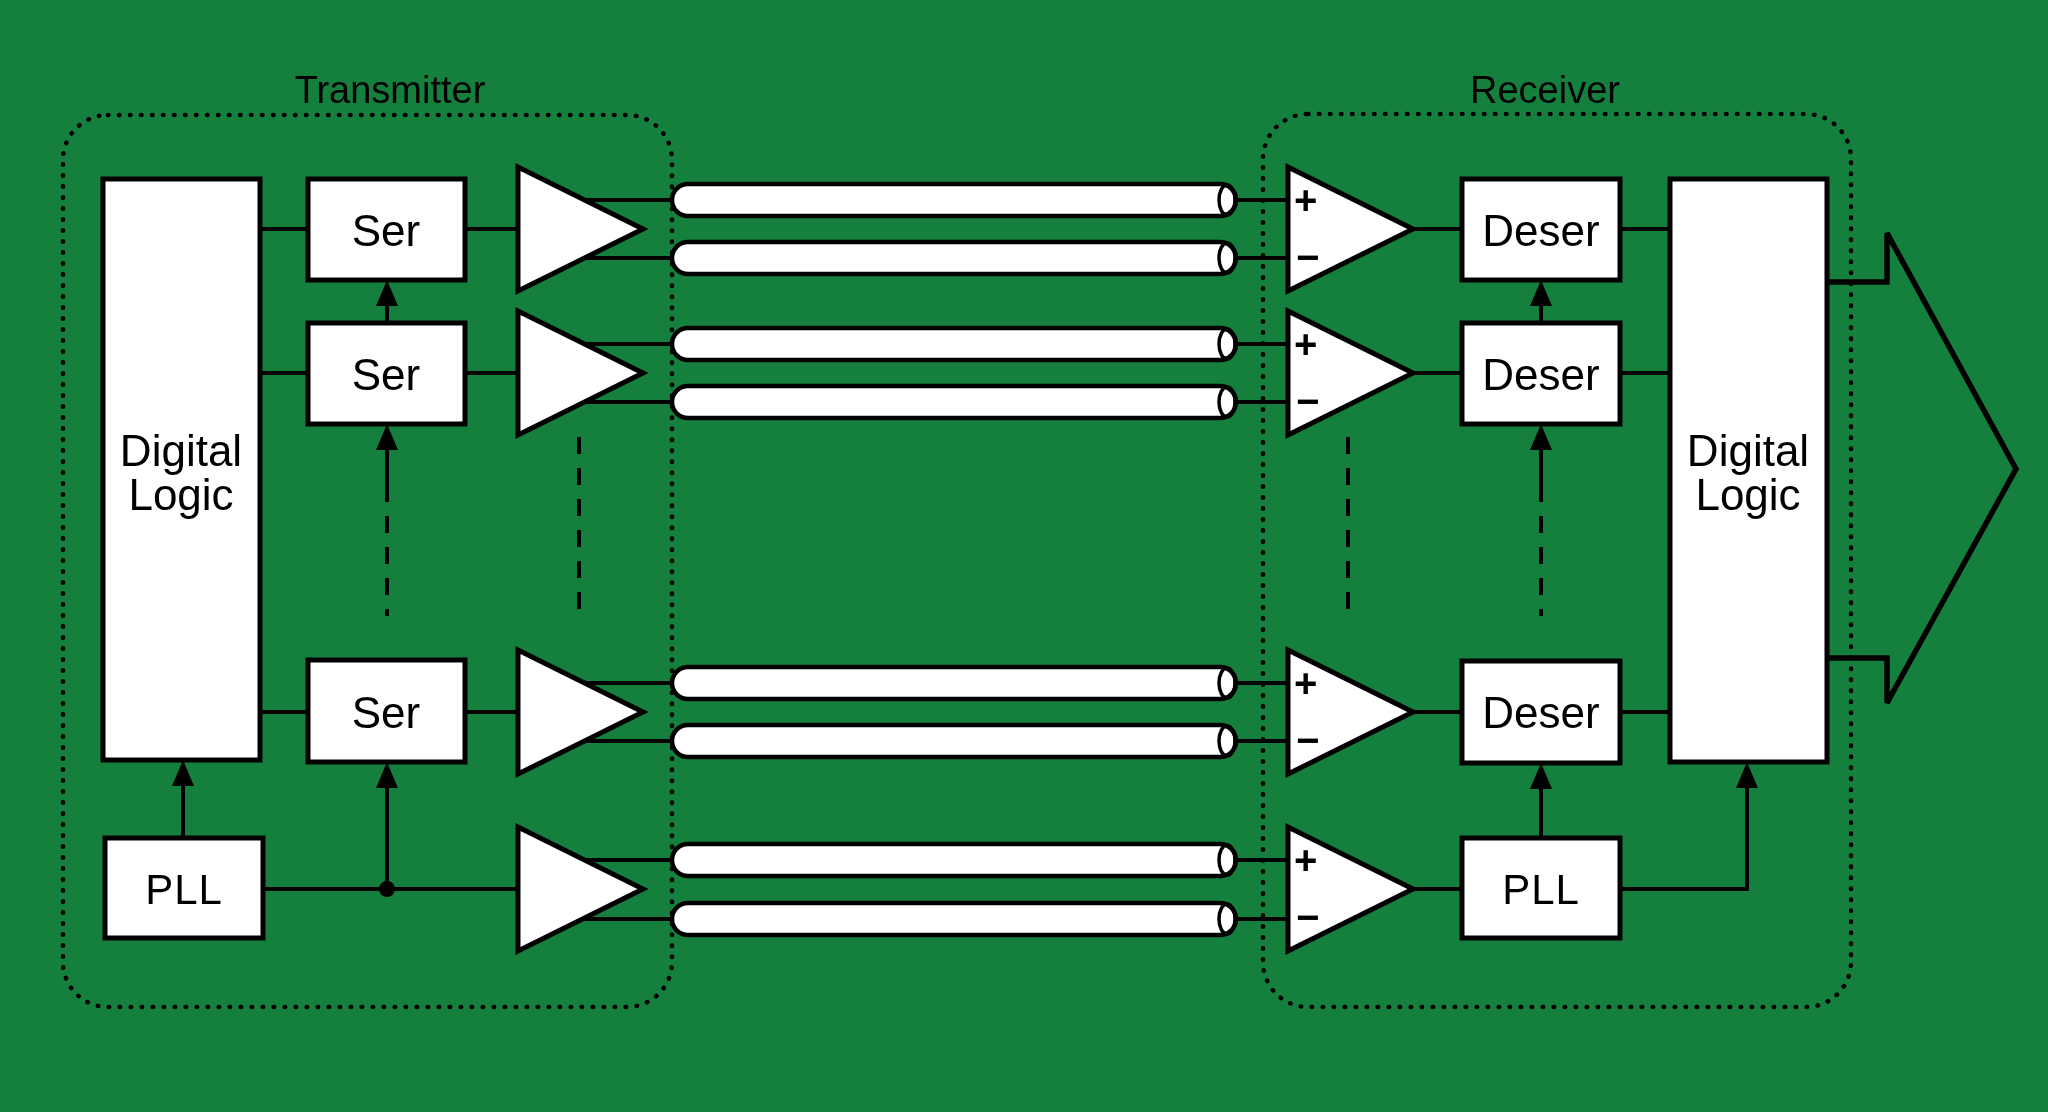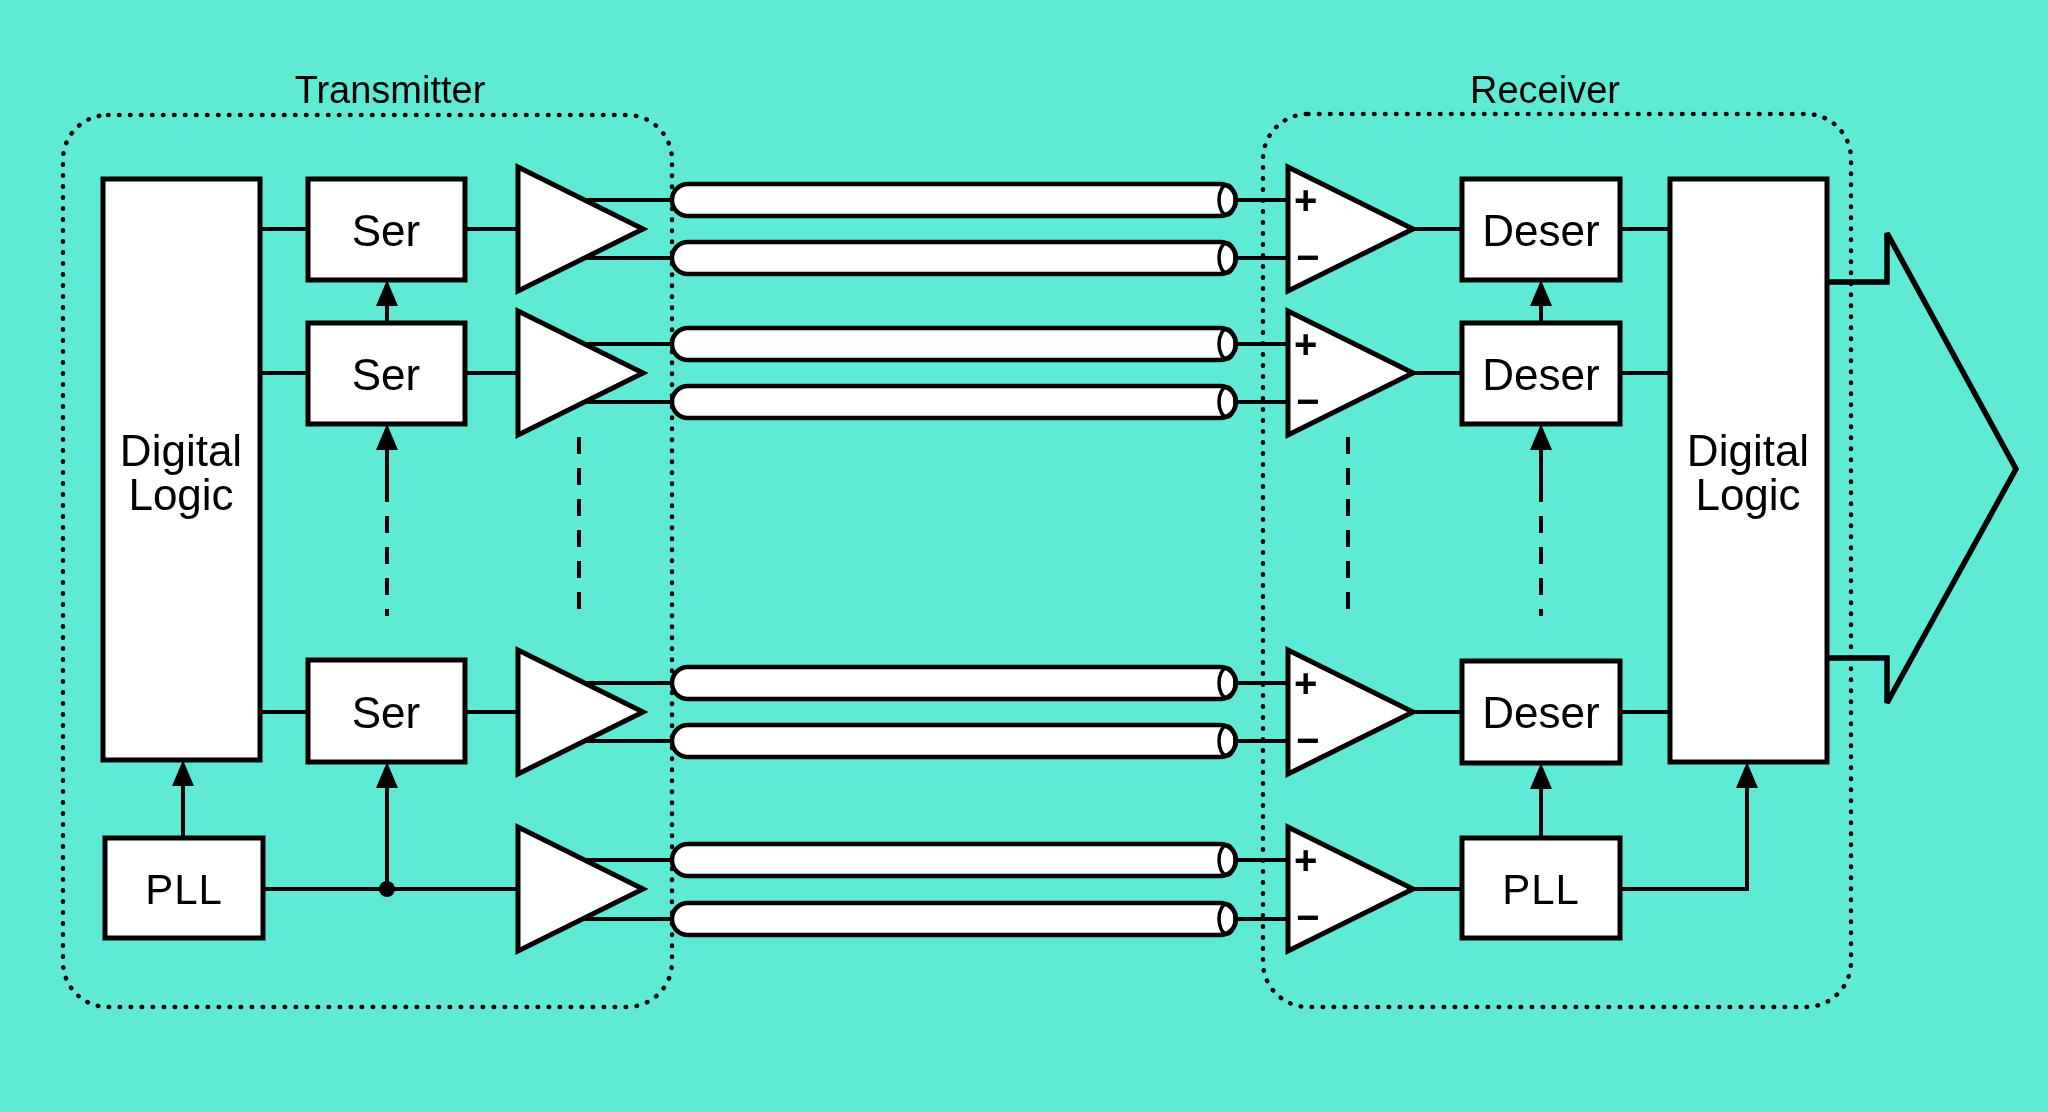--- a/index.html
+++ b/index.html
@@ -4,21 +4,21 @@
 <style>
   html, body {
     margin: 0;
     padding: 0;
     background: #ffffff;
   }
   .stage {
     position: relative;
     width: 2048px;
     height: 1112px;
-    background: #5eead4;
+    background: #15803d;
     font-family: "Liberation Sans", "DejaVu Sans", sans-serif;
   }
   svg { display: block; }
   text {
     fill: #000000;
     font-family: "Liberation Sans", "DejaVu Sans", sans-serif;
   }
   .section-label { font-size: 38px; }
   .block-label   { font-size: 44px; }
   .pll-label     { font-size: 42px; letter-spacing: 1px; }

